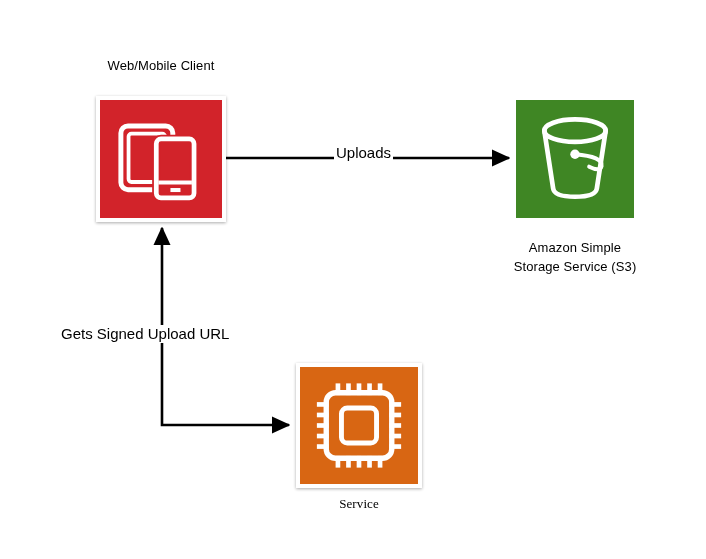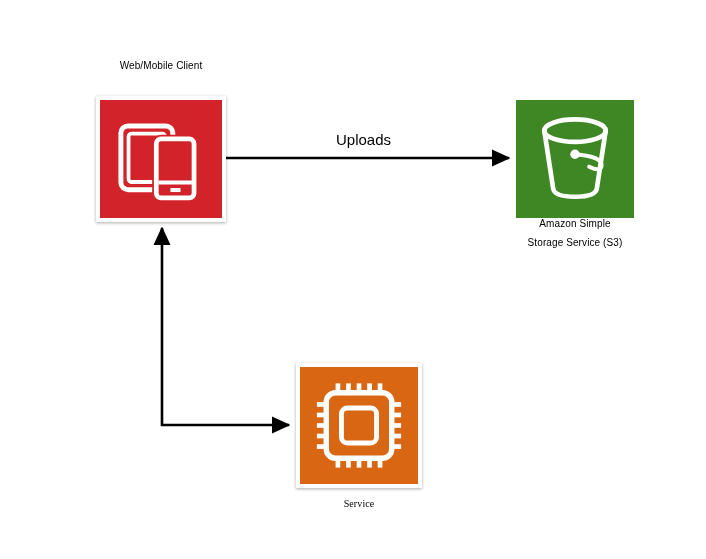--- a/index.html
+++ b/index.html
@@ -34,21 +34,21 @@
   }
   .node-icon {
     position: absolute;
     inset: 0;
     width: 100%;
     height: 100%;
   }
   .node-label {
     position: absolute;
     text-align: center;
-    font-size: 10px;
+    font-size: 13px;
     line-height: 19px;
     color: #000000;
     white-space: pre-line;
     letter-spacing: 0.1px;
   }
   .edge-label {
     position: absolute;
     font-size: 15px;
     line-height: 18px;
     color: #000000;
@@ -111,21 +111,21 @@
 
         <path d="M 24 26 L 31.5 75 Q 32.5 82 50 82 Q 67.5 82 68.5 75 L 76 26" fill="none" stroke="#ffffff" stroke-width="4" stroke-linecap="round" stroke-linejoin="round"></path>
 
         <ellipse cx="50" cy="26" rx="26" ry="9.5" fill="none" stroke="#ffffff" stroke-width="4"></ellipse>
 
         <path d="M 50 46 Q 74 48 72.5 56 Q 71 61 62 56.5" fill="none" stroke="#ffffff" stroke-width="3.4" stroke-linecap="round"></path>
 
         <circle cx="50" cy="46" r="4" fill="#ffffff"></circle>
       </svg>
     </div>
-    <div class="node-label" style="left:485px; top:214px; width:180px;text-align:center;">Amazon Simple
+    <div class="node-label" style="left:485px; top:238px; width:180px;text-align:center;">Amazon Simple
 Storage Service (S3)</div>
   </div>
 
   <div class="node">
     <div class="node-box framed" style="left:296px; top:363px; width:126px; height:125px; background:#D86613;">
       <svg class="node-icon" viewBox="0 0 100 100" xmlns="http://www.w3.org/2000/svg">
         <g stroke="#ffffff" stroke-width="4" stroke-linecap="butt">
 
           <line x1="32" y1="14" x2="32" y2="24"></line>
           <line x1="41" y1="14" x2="41" y2="24"></line>
@@ -153,16 +153,17 @@
         </g>
 
         <rect x="22" y="22" width="56" height="56" rx="8" ry="8" fill="none" stroke="#ffffff" stroke-width="4.6"></rect>
 
         <rect x="35" y="35" width="30" height="30" rx="5" ry="5" fill="none" stroke="#ffffff" stroke-width="4.2"></rect>
       </svg>
     </div>
     <div class="node-label" style="left:289px; top:494px; width:140px;font-family:Liberation Serif, serif;">Service</div>
   </div>
 
-  <div class="edge-label" style="left:334px; top:131px;">Uploads</div>
+  <div class="edge-label" style="left:334px; top:144px;">Uploads</div>
 
+  <div class="edge-label" style="left:59px; top:325px;">Gets Signed Upload URL</div>
 
 </div>
 
 </body></html>

